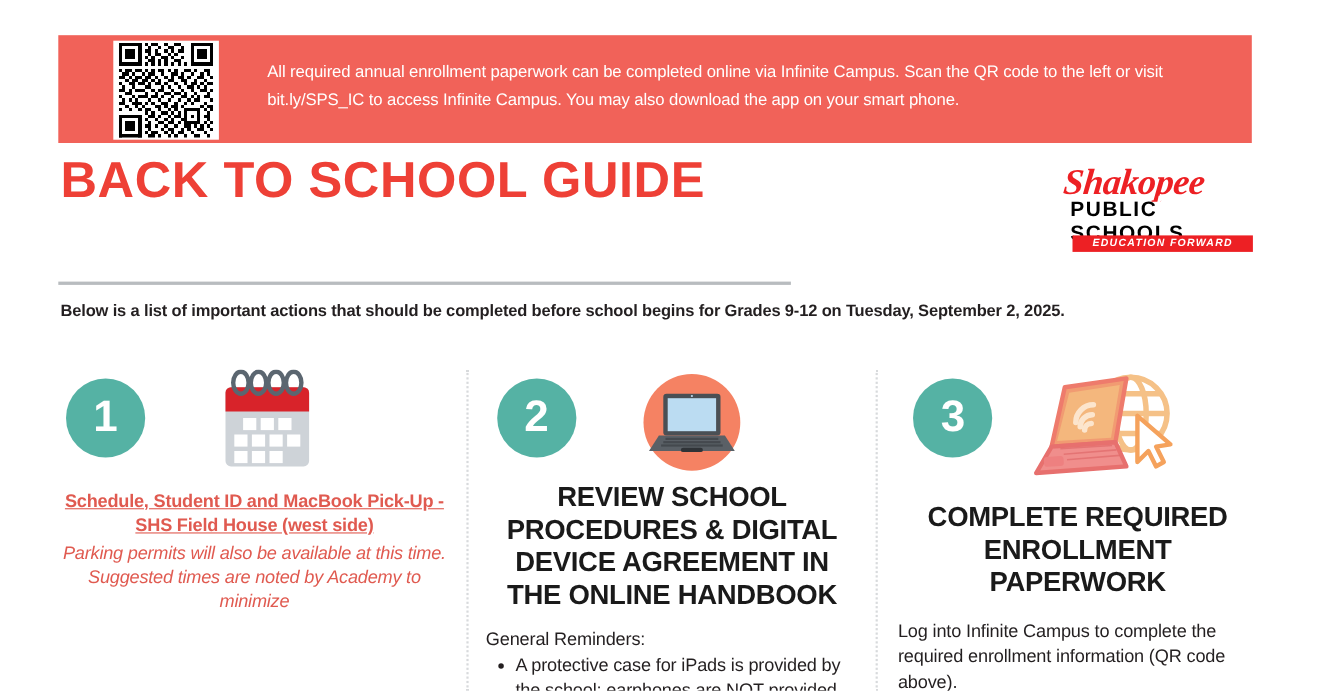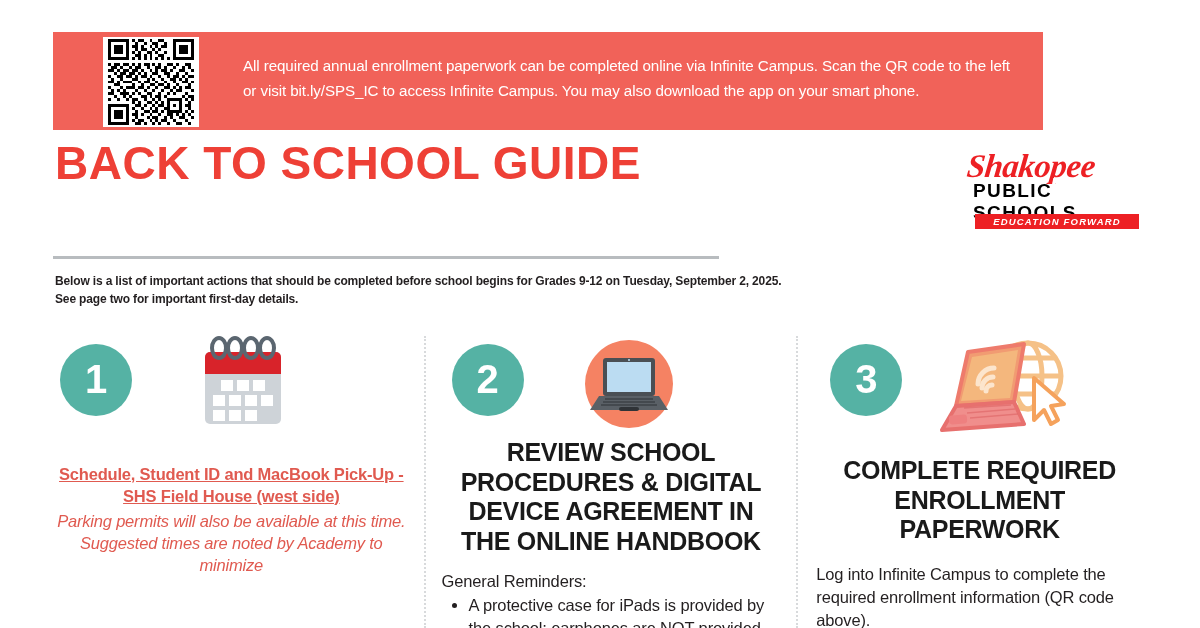--- a/index.html
+++ b/index.html
@@ -19,21 +19,21 @@
     width: 1200px;
     height: 628px;
     background: #ffffff;
   }
 
   
   .banner {
     position: absolute;
     left: 53px;
     top: 32px;
-    width: 990px;
+    width: 1085px;
     height: 98px;
     background: #f16259;
     box-sizing: border-box;
   }
   .qr-box {
     position: absolute;
     left: 50px;
     top: 5px;
     width: 96px;
     height: 90px;
@@ -142,21 +142,21 @@
     background: #ffffff;
     transform: skewX(-12deg);
   }
 
   
   .intro {
     position: absolute;
     left: 55px;
     top: 272px;
     width: 1060px;
-    font-size: 12px;
+    font-size: 15px;
     font-weight: bold;
     line-height: 1.5;
     color: #231f20;
     letter-spacing: -0.15px;
   }
 
   
   .cols {
     position: absolute;
     left: 53px;
@@ -211,21 +211,21 @@
     line-height: 1.18;
     color: #1a1a1a;
     text-align: center;
     letter-spacing: -0.3px;
     margin-top: 6px;
   }
   .col-3 .head { margin-top: 24px; }
 
   .c1-link {
     display: block;
-    margin-top: 32px;
+    margin-top: 14px;
     text-align: center;
     font-size: 16.5px;
     font-weight: bold;
     color: #e05a50;
     text-decoration: underline;
     line-height: 1.32;
     letter-spacing: -0.2px;
   }
   .c1-ital {
     display: block;
@@ -520,21 +520,20 @@
     <div class="logo-script">Shakopee</div>
     <div class="logo-public">PUBLIC SCHOOLS</div>
     <div class="logo-slash"></div>
     <div class="logo-bar">
       <span>EDUCATION FORWARD</span>
     </div>
   </div>
 
   <div class="intro">
     <div>Below is a list of important actions that should be completed before school begins for Grades 9-12 on Tuesday, September 2, 2025.</div>
-    <div>See page two for important first-day details.</div>
   </div>
 
   <div class="cols">
 
     <div class="col col-1">
       <div class="badge-row">
         <div class="badge">1</div>
         <div class="icon-art">
           <svg width="100" height="96" viewBox="0 0 100 96">
             <rect x="12" y="16" width="76" height="72" rx="5" fill="#ced3d8"></rect>

